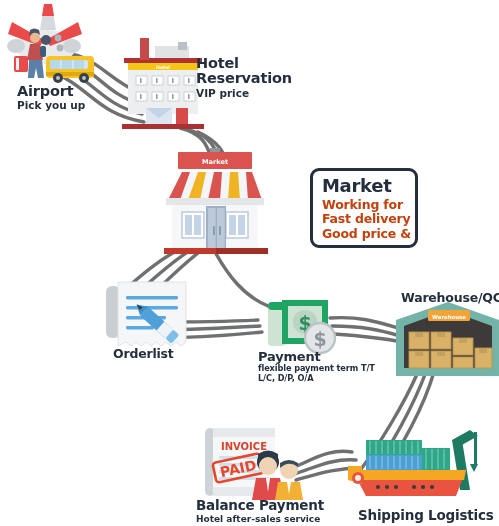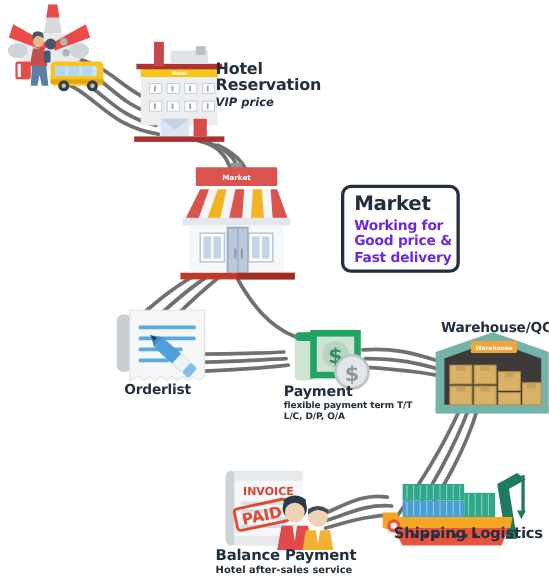--- a/index.html
+++ b/index.html
@@ -12,40 +12,40 @@
   #art{z-index:2;}
   .lbl{position:absolute;z-index:4;color:#242f3e;}
   .title{font-weight:bold;letter-spacing:-.2px;line-height:1.02;}
   .sub{font-weight:bold;line-height:1.12;}
   
   #callout{position:absolute;left:310px;top:168px;width:108px;height:80px;
     border:3px solid #242f3e;border-radius:9px;background:#fff;z-index:5;
     box-sizing:border-box;padding:6px 0 0 9px;}
   #callout .ct{font-size:18px;font-weight:bold;color:#242f3e;line-height:1;
     letter-spacing:-.3px;margin-bottom:3px;}
-  #callout .cl{font-size:12.5px;font-weight:bold;color:#6d28d9;line-height:1.14;
+  #callout .cl{font-size:12.5px;font-weight:bold;color:#c2410c;line-height:1.14;
     letter-spacing:-.2px;}
   
   .t-airport{left:17px;top:84px;}
   .t-airport .title{font-size:14.5px;}
   .t-airport .sub{font-size:10.5px;margin-top:1px;}
   .t-hotel{left:196px;top:56px;}
   .t-hotel .title{font-size:14.5px;}
-  .t-hotel .sub{font-size:10.5px;margin-top:2px;font-style:italic;}
+  .t-hotel .sub{font-size:10.5px;margin-top:2px;}
   .t-order{left:113px;top:348px;}
   .t-order .title{font-size:12.5px;}
   .t-dep{left:258px;top:350px;}
   .t-dep .title{font-size:13px;}
   .t-dep .sub{font-size:8.2px;margin-top:1px;letter-spacing:-.1px;}
   .t-ware{left:401px;top:292px;}
   .t-ware .title{font-size:12.5px;}
   .t-bal{left:196px;top:499px;}
   .t-bal .title{font-size:13.5px;}
   .t-bal .sub{font-size:9px;margin-top:1px;}
-  .t-ship{left:358px;top:479px;}
+  .t-ship{left:358px;top:509px;}
   .t-ship .title{font-size:13.5px;}
 </style>
 </head>
 <body>
 
 <div id="stage">
 
   <svg class="layer" id="ribbons" viewBox="0 0 499 526">
     <g fill="none" stroke="#6f7072" stroke-width="3.4" stroke-linecap="round">
 
@@ -297,24 +297,28 @@
         <circle cx="414" cy="487" r="2.1"></circle>
           <circle cx="423" cy="487" r="2.1"></circle>
           <circle cx="432" cy="487" r="2.1"></circle>
       </g>
     </g>
   </svg>
 
   <div id="callout">
     <div class="ct">Market</div>
     <div class="cl">Working for</div>
+    <div class="cl">Fast delivery</div>
     <div class="cl">Good price &amp;</div>
-    <div class="cl">Fast delivery</div>
-  </div>
-
+  </div>
+
+  <div class="lbl t-airport">
+    <div class="title">Airport</div>
+    <div class="sub">Pick you up</div>
+  </div>
 
   <div class="lbl t-hotel">
     <div class="title">Hotel</div>
     <div class="title">Reservation</div>
     <div class="sub">VIP price</div>
   </div>
 
   <div class="lbl t-order">
     <div class="title">Orderlist</div>
   </div>

